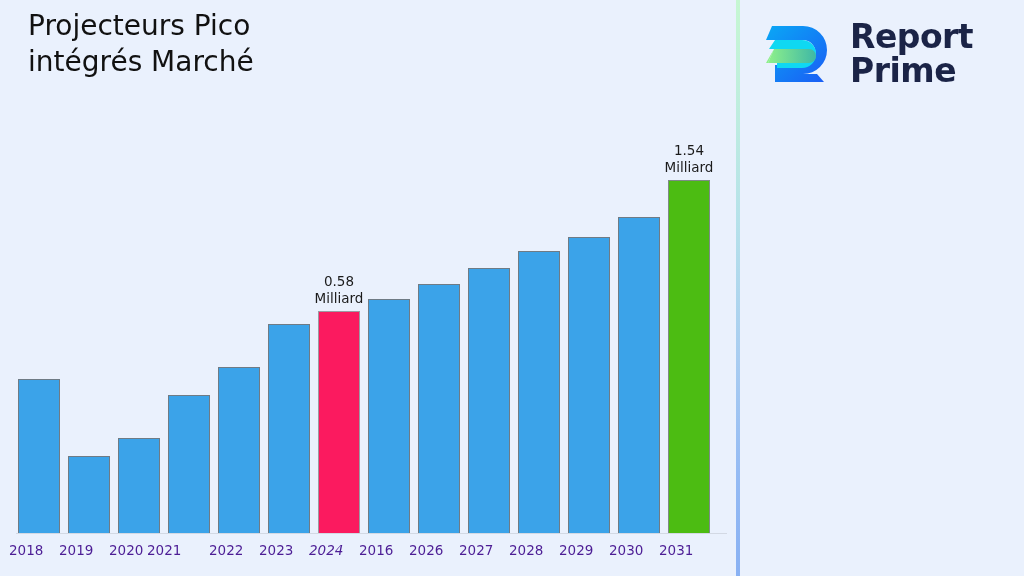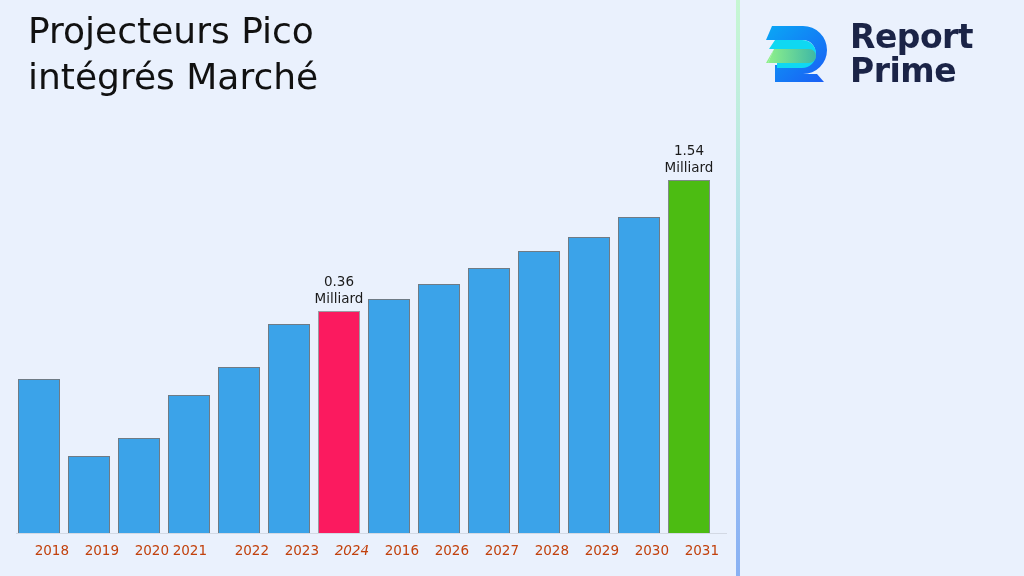--- a/index.html
+++ b/index.html
@@ -9,21 +9,21 @@
     font-family:"DejaVu Sans","Liberation Sans",sans-serif;
     overflow:hidden;
     position:relative;
   }
   
   #left-panel{
     position:absolute;left:0;top:0;width:737px;height:576px;
   }
   #chart-title{
     position:absolute;left:28px;top:8px;width:600px;
-    font-size:36px;line-height:1.28;color:#111111;
+    font-size:28px;line-height:1.28;color:#111111;
     font-weight:400;white-space:pre-line;
   }
   #chart-area{
     position:absolute;left:0;top:110px;width:737px;height:466px;
   }
   #plot{
     position:absolute;left:0;top:0;width:737px;height:424px;
   }
   .bar-slot{
     position:absolute;bottom:0;width:42px;
@@ -42,22 +42,22 @@
     white-space:pre-line;
   }
   #axis-line{
     position:absolute;left:16px;top:423px;width:711px;height:1px;
     background:#d3d9e4;
   }
   #x-labels{
     position:absolute;left:0;top:432px;width:737px;height:24px;
   }
   .x-tick{
-    position:absolute;width:60px;text-align:right;
-    font-size:13.5px;color:#c2410c;top:0;
+    position:absolute;width:60px;text-align:left;
+    font-size:13.5px;color:#4c1d95;top:0;
   }
   
   #divider{
     position:absolute;left:736px;top:0;width:4px;height:576px;
     background:linear-gradient(to bottom,#c6f7d2 0%,#bfeede 18%,#b6e2ea 38%,#a9cdf1 62%,#95bbf4 82%,#89b1f3 100%);
   }
   
   #right-panel{
     position:absolute;left:740px;top:0;width:284px;height:576px;
   }
@@ -108,21 +108,21 @@
           <div class="bar blue" style="height: 139px;"></div>
         </div>
         <div class="bar-slot" style="left: 218px;">
           <div class="bar blue" style="height: 167px;"></div>
         </div>
         <div class="bar-slot" style="left: 268px;">
           <div class="bar blue" style="height: 210px;"></div>
         </div>
         <div class="bar-slot" style="left: 318px;">
           <div class="bar pink" style="height: 223px;"></div>
-          <div class="bar-label" style="bottom: 227px;">0.36
+          <div class="bar-label" style="bottom: 227px;">0.58
 Milliard</div>
         </div>
         <div class="bar-slot" style="left: 368px;">
           <div class="bar blue" style="height: 235px;"></div>
         </div>
         <div class="bar-slot" style="left: 418px;">
           <div class="bar blue" style="height: 250px;"></div>
         </div>
         <div class="bar-slot" style="left: 468px;">
           <div class="bar blue" style="height: 266px;"></div>

